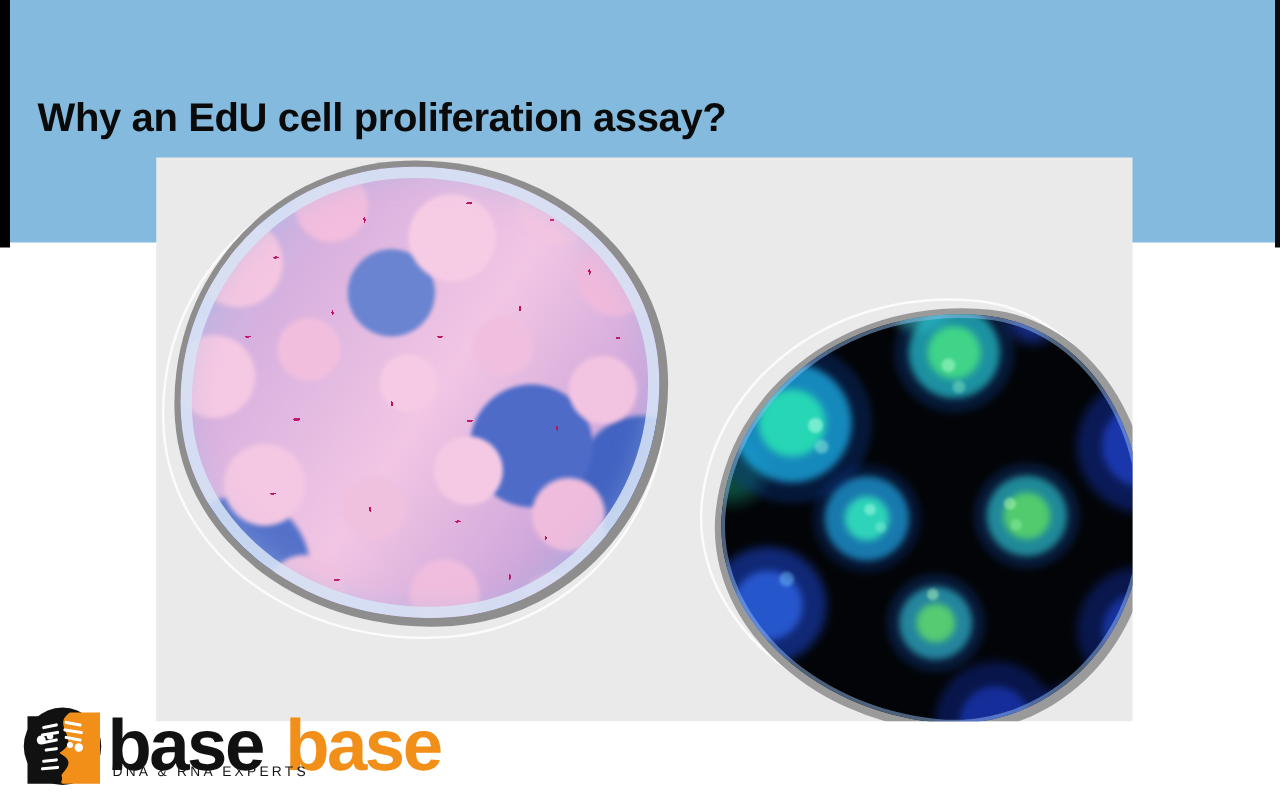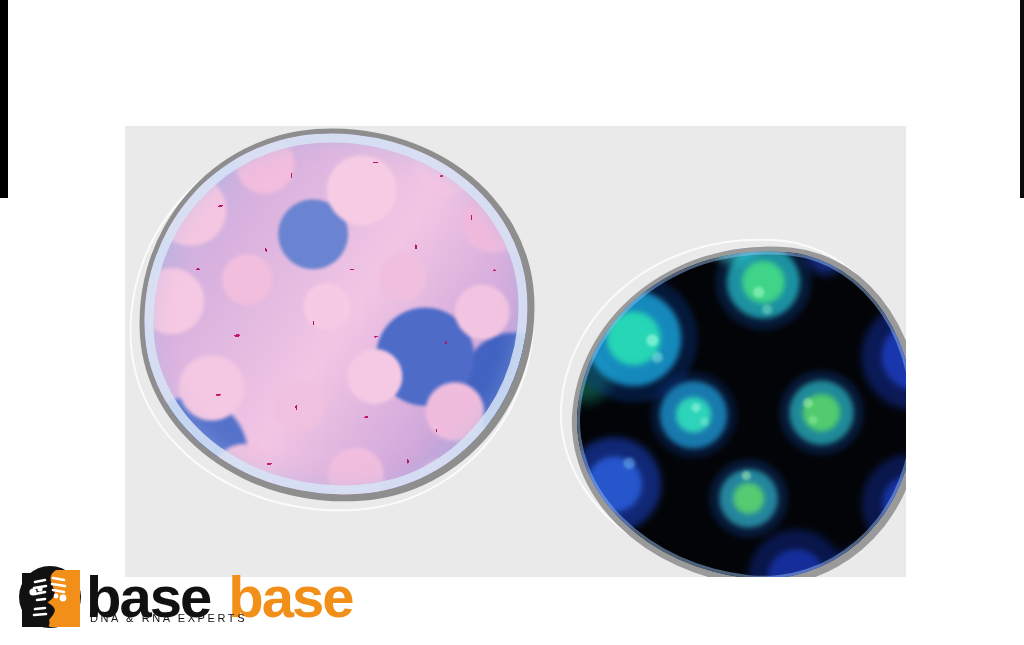--- a/index.html
+++ b/index.html
@@ -239,20 +239,23 @@
     color: #141414;
     letter-spacing: 2.6px;
     white-space: nowrap;
   }
 </style>
 </head>
 <body>
 
 <div class="slide">
 
+  <div class="banner">
+    <div class="title">Why an EdU cell proliferation assay?</div>
+  </div>
   <div class="edge-left"></div>
   <div class="edge-right"></div>
 
   <div class="panel">
 
     <div class="figure fig-left">
       <div class="ring"></div>
       <div class="blob">
         <div class="blob-inner">
           <div class="histo"></div>

